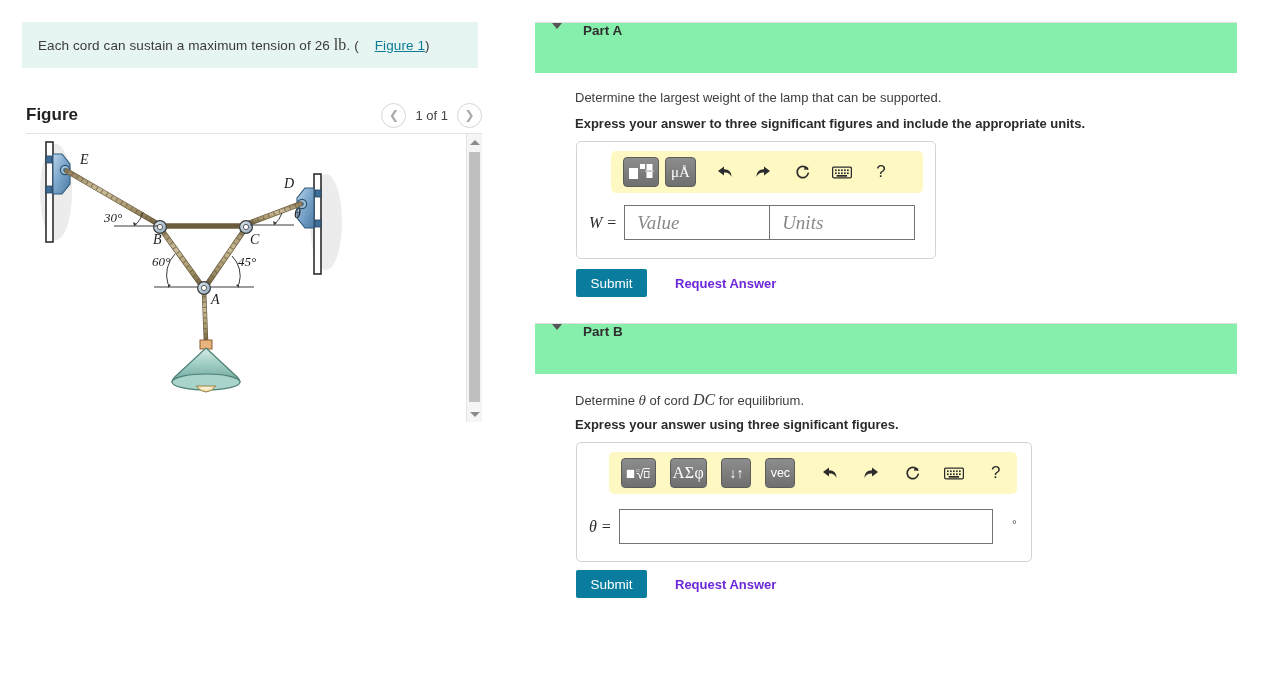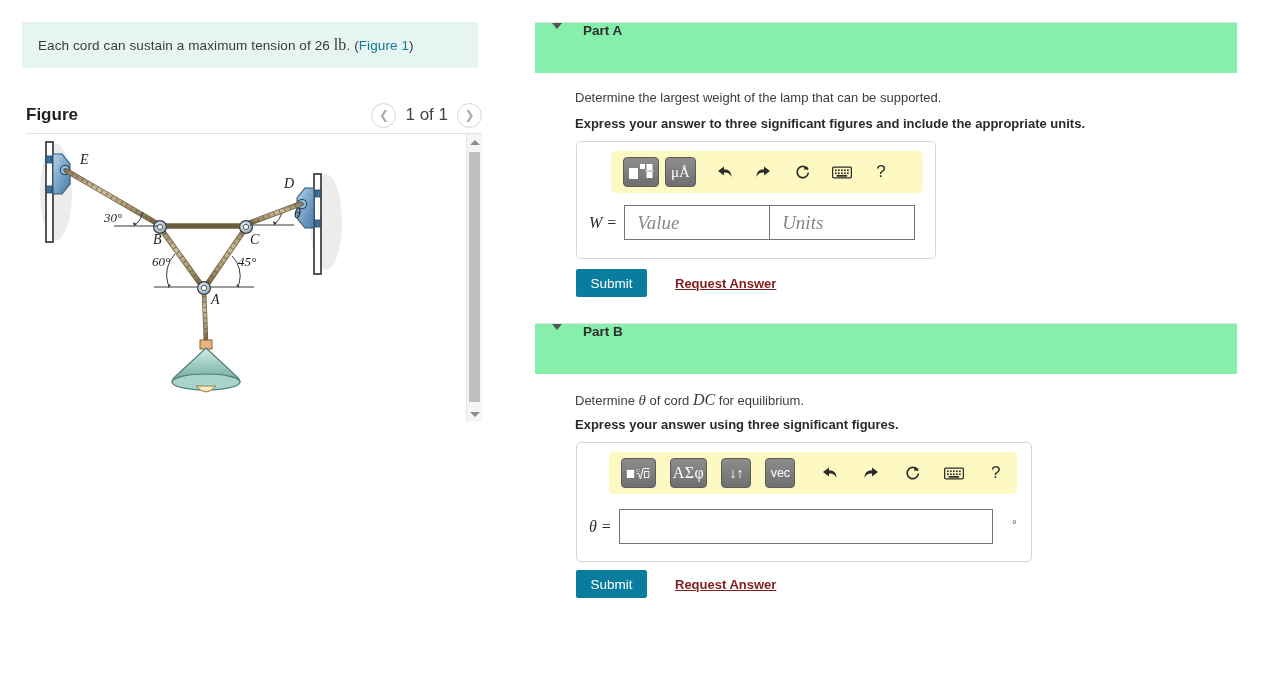--- a/index.html
+++ b/index.html
@@ -45,21 +45,23 @@
     font-size: 16px;
     font-style: normal;
   }
   .serif-italic {
     font-family: "Liberation Serif", serif;
     font-style: italic;
     font-size: 15px;
   }
   #figure-link {
     color: #0d7c94;
-    cursor: pointer;
+    text-decoration: underline;
+    cursor: pointer;
+    margin-left: 16px;
   }
 
   #figure-header {
     position: absolute;
     left: 26px; top: 98px;
     width: 456px;
     height: 34px;
     display: flex;
     align-items: center;
     justify-content: space-between;
@@ -81,21 +83,21 @@
     display: flex;
     align-items: center;
     justify-content: center;
     color: #aaaaaa;
     font-size: 12px;
     background: #fff;
     cursor: pointer;
     box-sizing: border-box;
   }
   #figure-counter {
-    font-size: 17px;
+    font-size: 13px;
     color: #444;
   }
 
   #figure-divider {
     position: absolute;
     left: 26px; top: 133px;
     width: 456px;
     height: 1px;
     background: #e2e2e2;
   }
@@ -341,24 +343,23 @@
     display: flex;
     align-items: center;
     justify-content: center;
     border: none;
     border-radius: 2px;
     cursor: pointer;
     font-family: "Liberation Sans", sans-serif;
   }
   .request-link {
     margin-left: 28px;
-    color: #7f1d1d;
+    color: #6d28d9;
     font-size: 13px;
     font-weight: bold;
-    text-decoration: underline;
     cursor: pointer;
   }
 
   .fig-label {
     font-family: "Liberation Serif", serif;
     font-style: italic;
   }
 </style>
 </head>
 <body>

